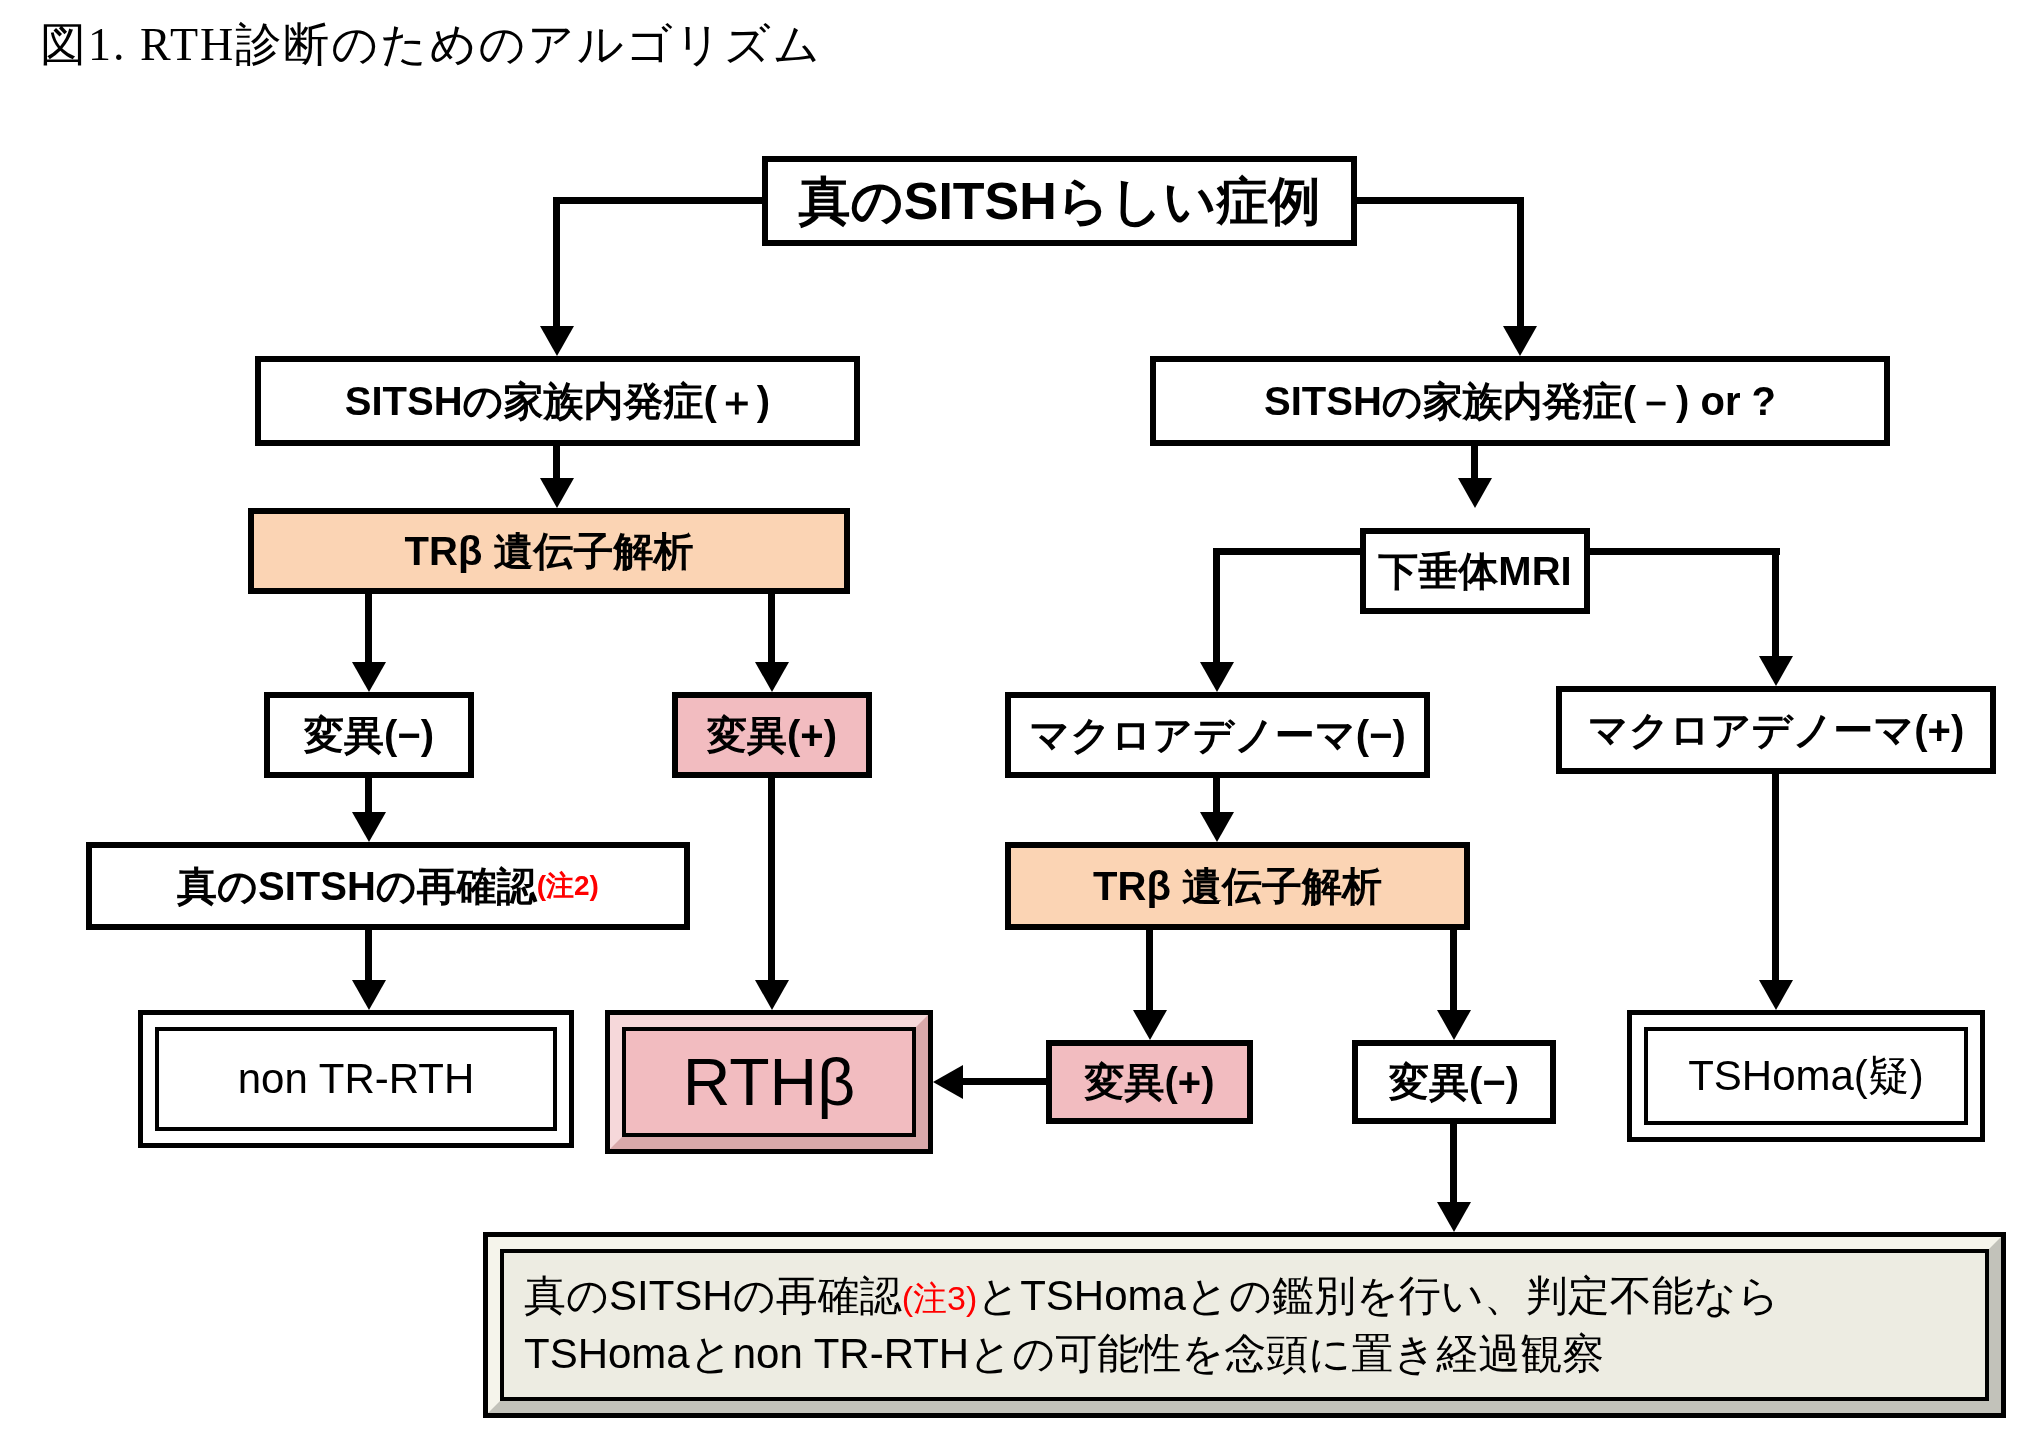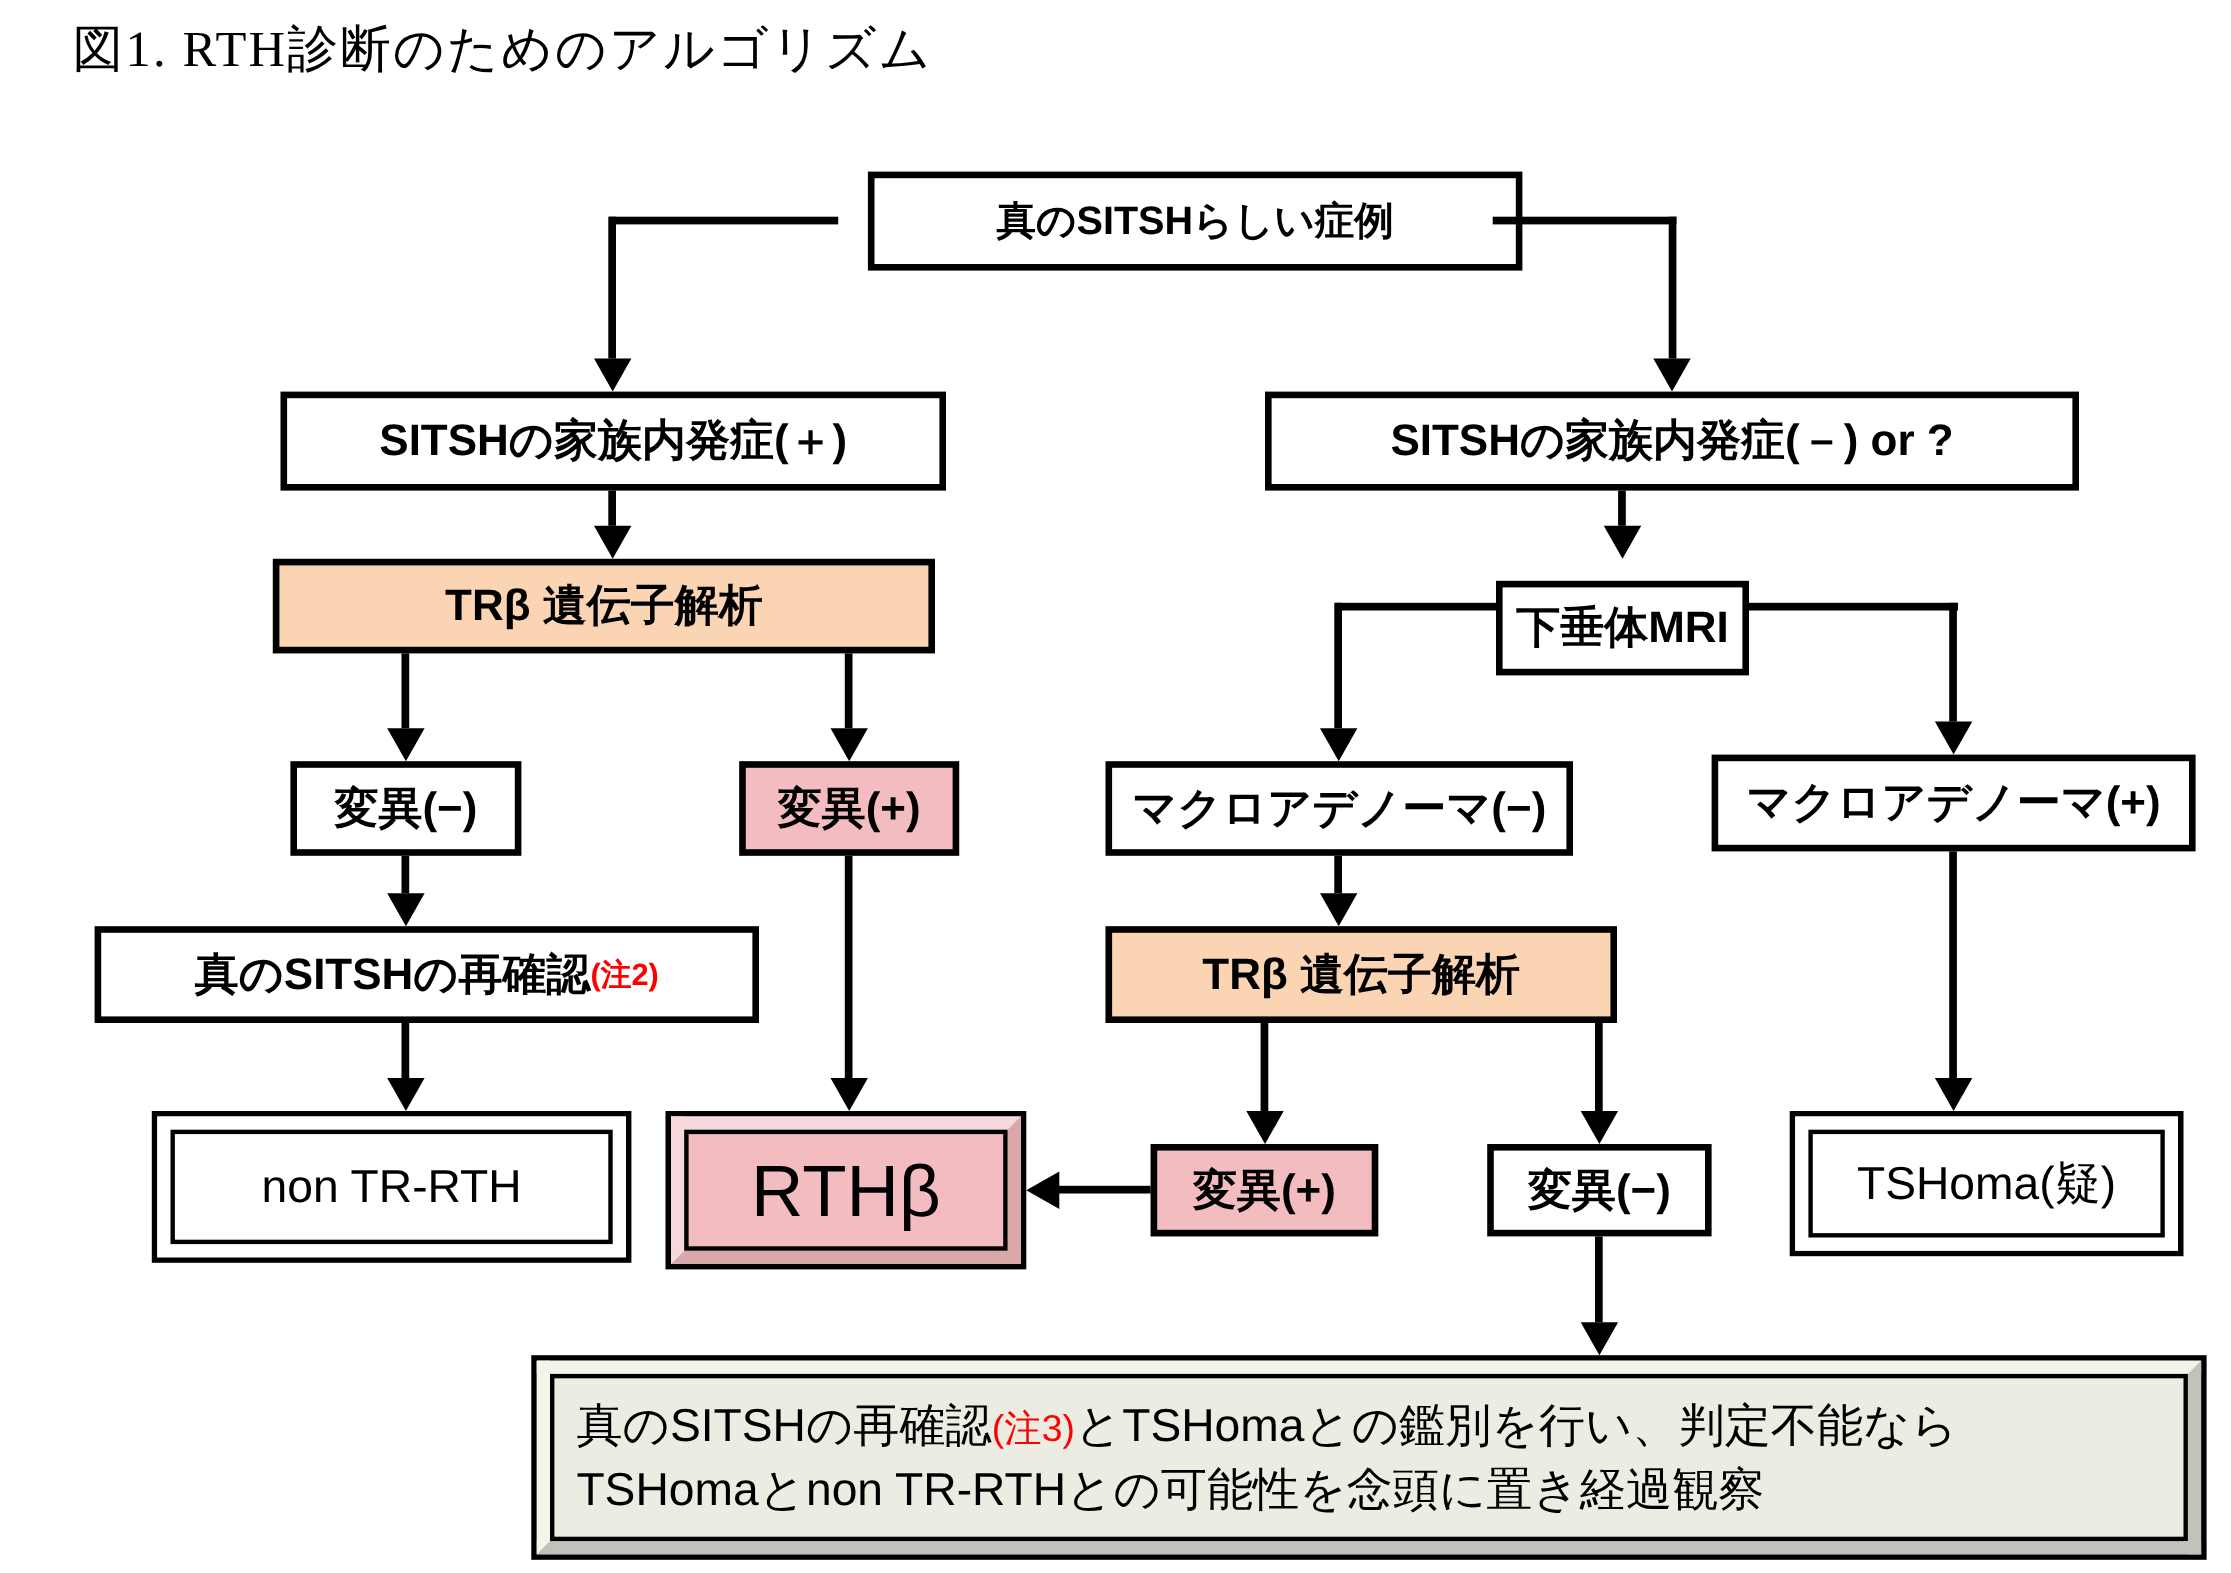--- a/index.html
+++ b/index.html
@@ -7,30 +7,30 @@
     position:relative;
     width:2028px;height:1430px;
     background:#ffffff;
     font-family:"Liberation Sans","DejaVu Sans",sans-serif;
     color:#000;
     overflow:hidden;
   }
   .fig-title{
     position:absolute;left:40px;top:14px;
     font-family:"Liberation Serif","DejaVu Serif",serif;
-    font-size:46px;letter-spacing:2px;white-space:nowrap;margin-left:26px;
+    font-size:46px;letter-spacing:2px;white-space:nowrap;
   }
   .node{
     position:absolute;box-sizing:border-box;
     border:6px solid #000;background:#fff;
     display:flex;align-items:center;justify-content:center;
     font-weight:bold;font-size:40px;white-space:nowrap;
     line-height:1;
   }
-  .node.big{font-size:36px;margin-left:27px;}
+  .node.big{font-size:52px;}
   .note-red{color:#FF0000;}
   
   .bevel{position:absolute;box-sizing:border-box;border:5px solid #000;background:#fff;}
   .bevel-frame{box-sizing:border-box;width:100%;height:100%;border:12px solid #fff;}
   .bevel-inner{
     box-sizing:border-box;width:100%;height:100%;
     border:4px solid #000;background:#fff;
     display:flex;align-items:center;justify-content:center;
     font-weight:normal;font-size:42px;white-space:nowrap;line-height:1;
   }

